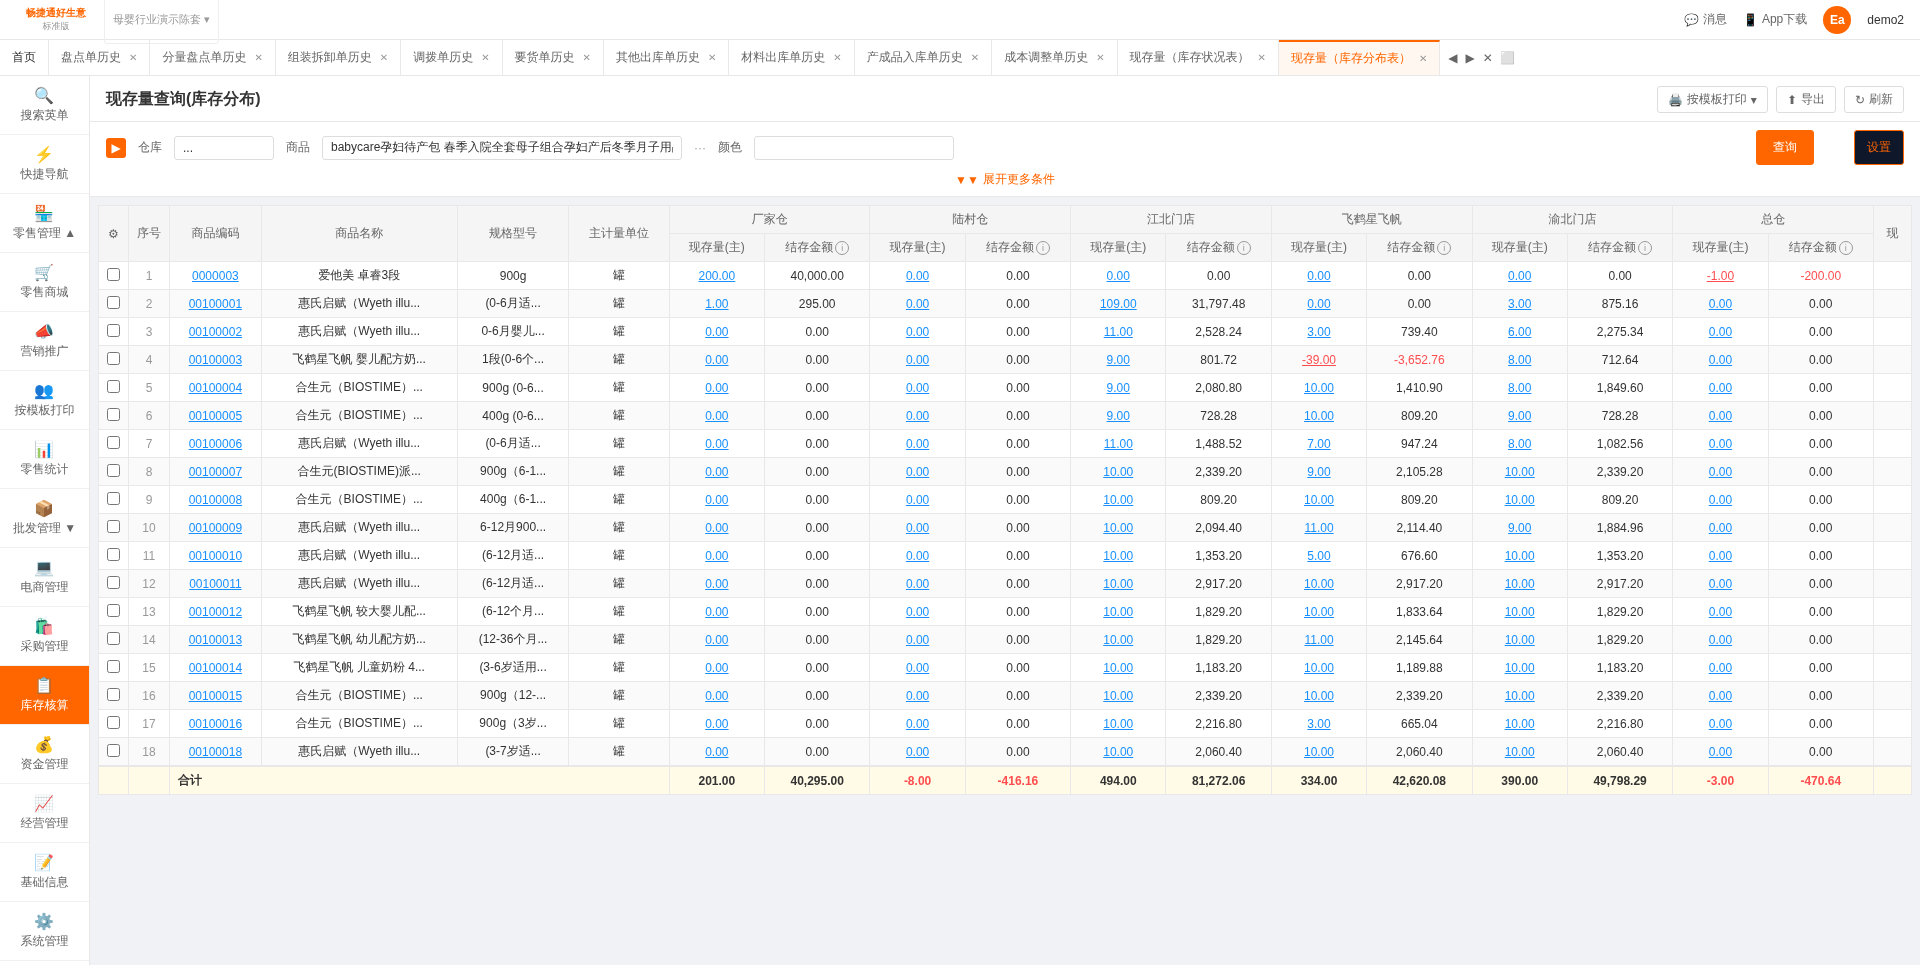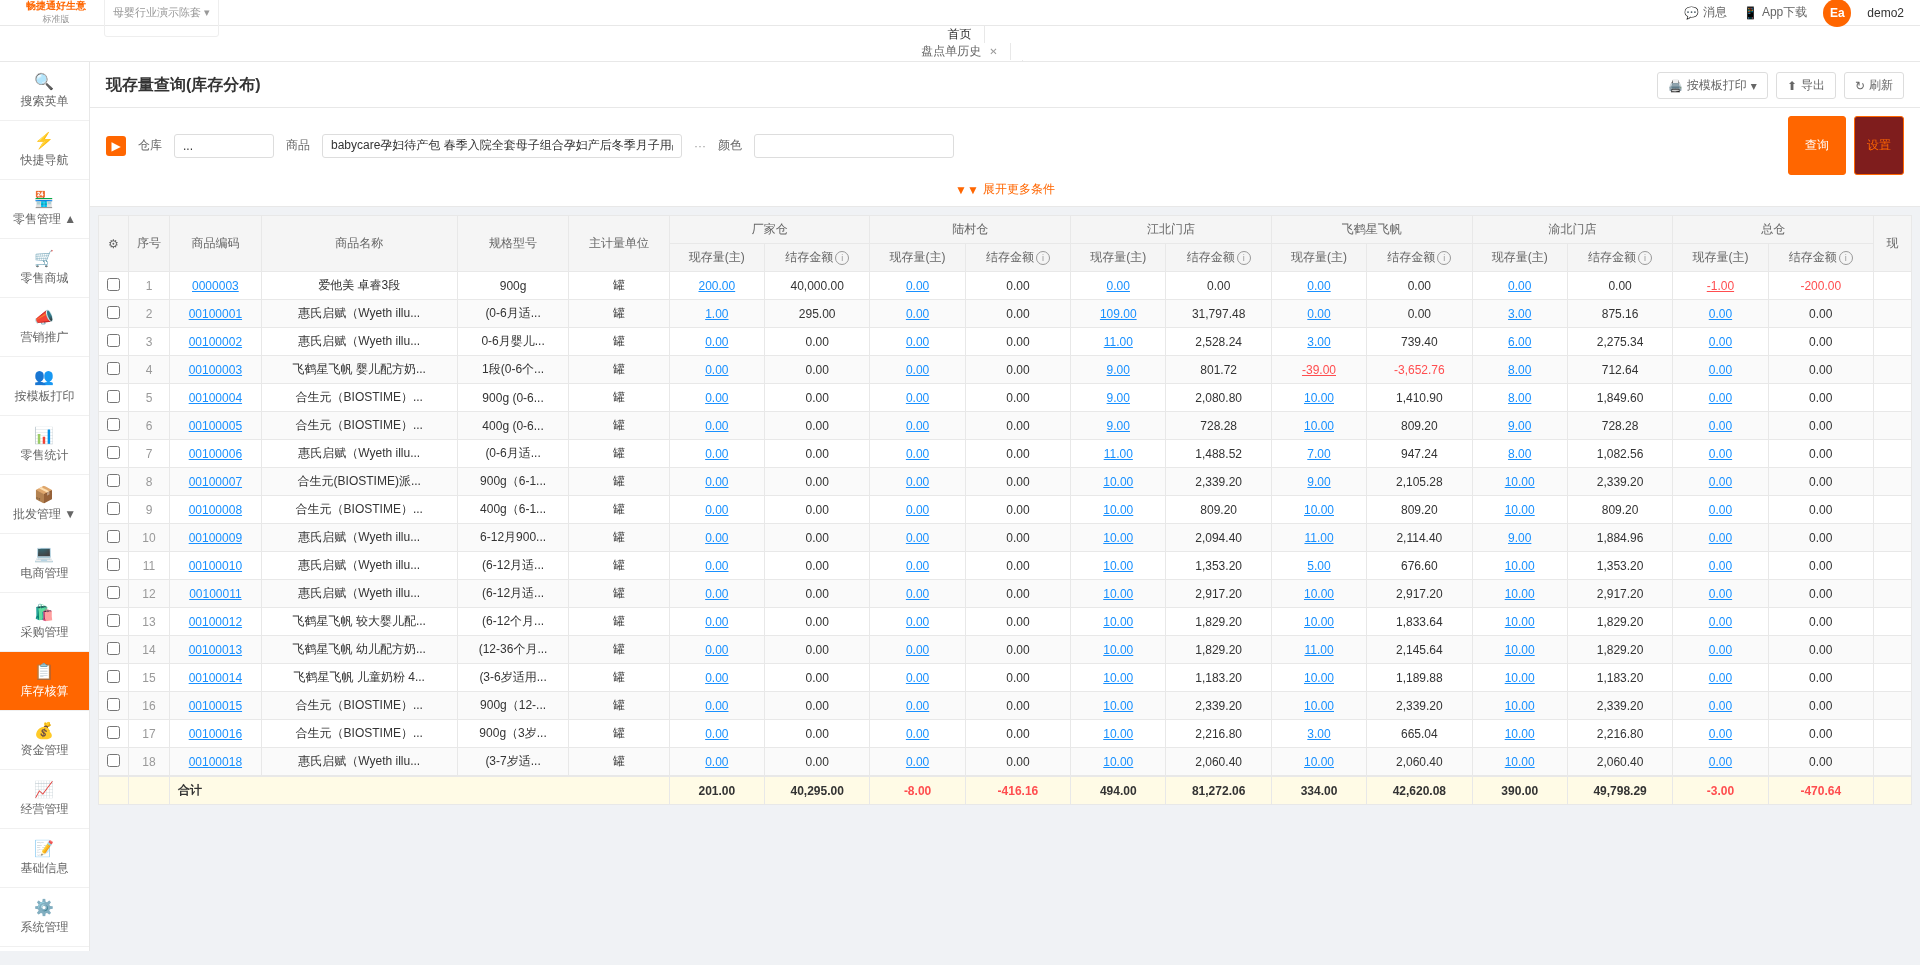--- a/index.html
+++ b/index.html
@@ -1,28 +1,28 @@
 <!DOCTYPE html>
 <html><head>
   <meta charset="utf-8">
   <style>
     * { box-sizing: border-box; margin: 0; padding: 0; }
     body { font-family: 'Microsoft YaHei', Arial, sans-serif; font-size: 12px; background: #f0f2f5; color: #333; overflow: hidden; }
 
     
-    .top-bar { height: 26px; background: #fff; display: flex; align-items: center; justify-content: space-between; padding: 0 16px; border-bottom: 1px solid #e8e8e8; }
+    .top-bar { height: 40px; background: #fff; display: flex; align-items: center; justify-content: space-between; padding: 0 16px; border-bottom: 1px solid #e8e8e8; }
     .top-bar-left { display: flex; align-items: center; gap: 8px; }
     .logo-area { display: flex; flex-direction: column; align-items: center; width: 80px; }
     .logo-text { font-size: 10px; color: #ff6600; font-weight: bold; }
     .logo-sub { font-size: 9px; color: #999; }
     .top-bar-right { display: flex; align-items: center; gap: 16px; }
     .top-bar-icon-item { display: flex; align-items: center; gap: 4px; color: #666; font-size: 12px; cursor: pointer; }
 
     
-    .tabs-bar { height: 36px; background: #fff; display: flex; align-items: center; border-bottom: 1px solid #e8e8e8; overflow: hidden; flex-direction: column; }
+    .tabs-bar { height: 36px; background: #fff; display: flex; align-items: center; border-bottom: 1px solid #e8e8e8; overflow: hidden; }
     .tab-item { display: flex; align-items: center; height: 36px; padding: 0 12px; border-right: 1px solid #e8e8e8; cursor: pointer; white-space: nowrap; font-size: 12px; color: #666; position: relative; gap: 4px; min-width: fit-content; }
     .tab-item.active { background: #fff7f0; color: #ff6600; border-top: 2px solid #ff6600; text-align: right; }
     .tab-item.home { background: #fff; color: #333; }
     .tab-close { font-size: 10px; color: #999; margin-left: 4px; cursor: pointer; }
     .tabs-nav { display: flex; align-items: center; padding: 0 4px; }
     .tabs-nav-btn { cursor: pointer; color: #666; padding: 4px; }
 
     
     .layout { display: flex; height: calc(965px - 76px); }
     .sidebar { width: 90px; background: #fff; border-right: 1px solid #e8e8e8; display: flex; flex-direction: column; overflow-y: auto; }
@@ -30,21 +30,21 @@
     .sidebar-item.active { background: #ff6600; color: #fff; }
     .sidebar-item .sidebar-icon { font-size: 16px; display: block; margin-bottom: 2px; }
 
     
     .main-content { flex: 1; display: flex; flex-direction: column; overflow: hidden; background: #f0f2f5; }
     .page-header { background: #fff; padding: 10px 16px 0; border-bottom: 1px solid #e8e8e8; }
     .page-title { font-size: 16px; font-weight: bold; color: #333; margin-bottom: 8px; }
     .page-actions { display: flex; align-items: center; justify-content: flex-end; gap: 8px; margin-bottom: 8px; }
     .btn-action { display: flex; align-items: center; gap: 4px; padding: 4px 10px; border: 1px solid #ddd; border-radius: 3px; cursor: pointer; font-size: 12px; color: #666; background: #fff; }
     .btn-primary { background: #ff6600; color: #fff; border: 1px solid #ff6600; border-radius: 3px; padding: 5px 16px; cursor: pointer; font-size: 12px; }
-    .btn-setting { background: #7f1d1d; color: #ff6600; border: 1px solid #ff6600; border-radius: 3px; padding: 20px 12px; cursor: pointer; font-size: 12px; }
+    .btn-setting { background: #0f172a; color: #ff6600; border: 1px solid #ff6600; border-radius: 3px; padding: 8px 12px; cursor: pointer; font-size: 12px; margin-left: 32px; }
 
     
     .filter-area { background: #fff; padding: 8px 16px; border-bottom: 1px solid #e8e8e8; }
     .filter-row { display: flex; align-items: center; gap: 12px; }
     .filter-label { color: #666; font-size: 12px; white-space: nowrap; }
     .filter-input { border: 1px solid #ddd; border-radius: 3px; padding: 4px 8px; font-size: 12px; color: #333; background: #fff; min-width: 80px; }
     .filter-input-wide { min-width: 340px; }
     .filter-expand { display: flex; align-items: center; justify-content: center; gap: 4px; color: #ff6600; cursor: pointer; font-size: 12px; margin-top: 6px; }
     .orange-arrow { width: 20px; height: 20px; background: #ff6600; color: #fff; border-radius: 3px; display: flex; align-items: center; justify-content: center; cursor: pointer; font-size: 12px; }
 

